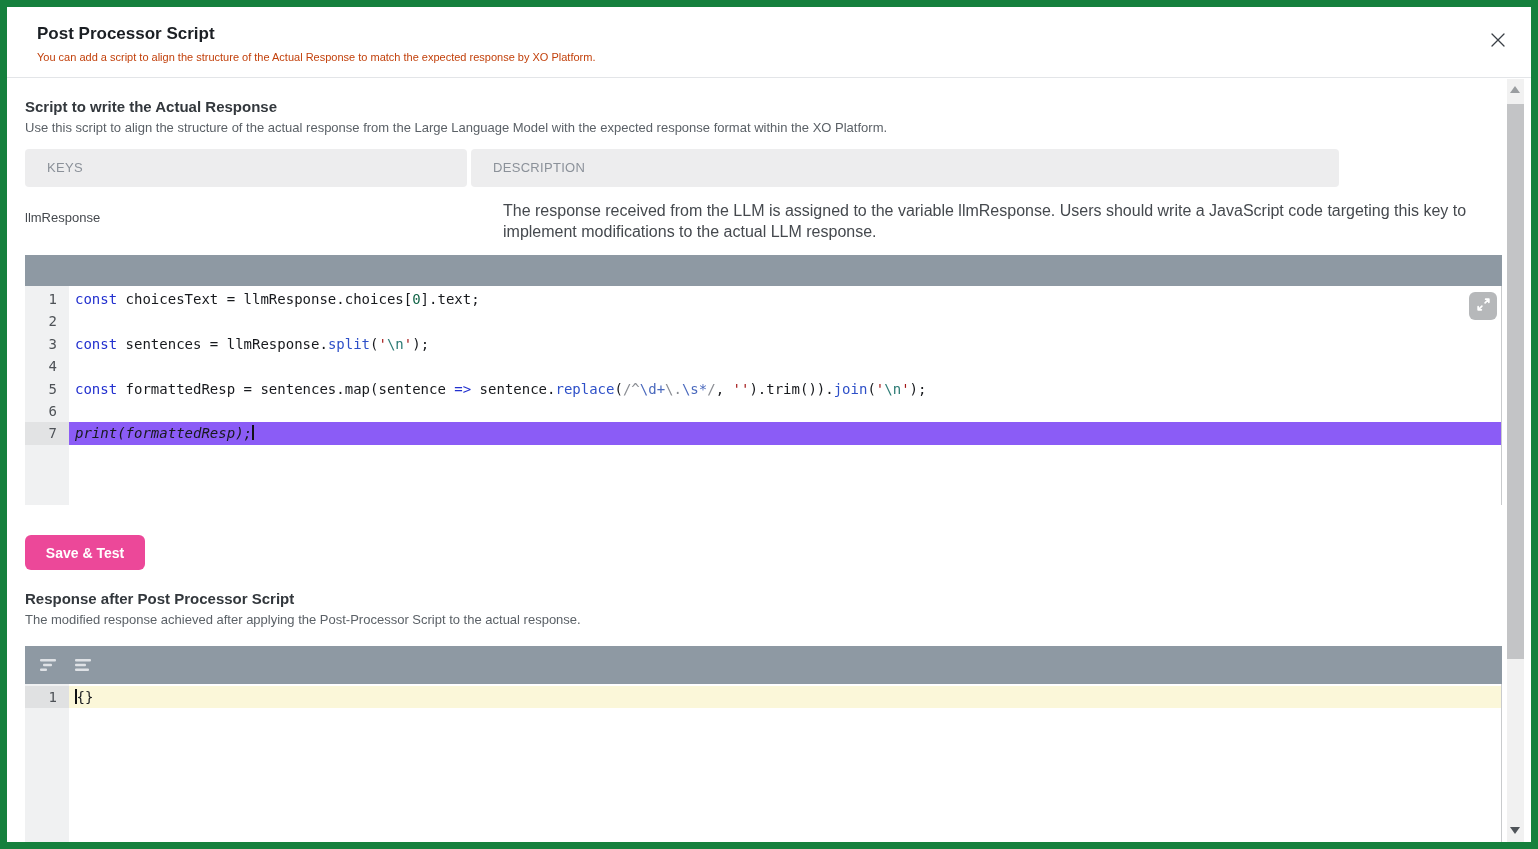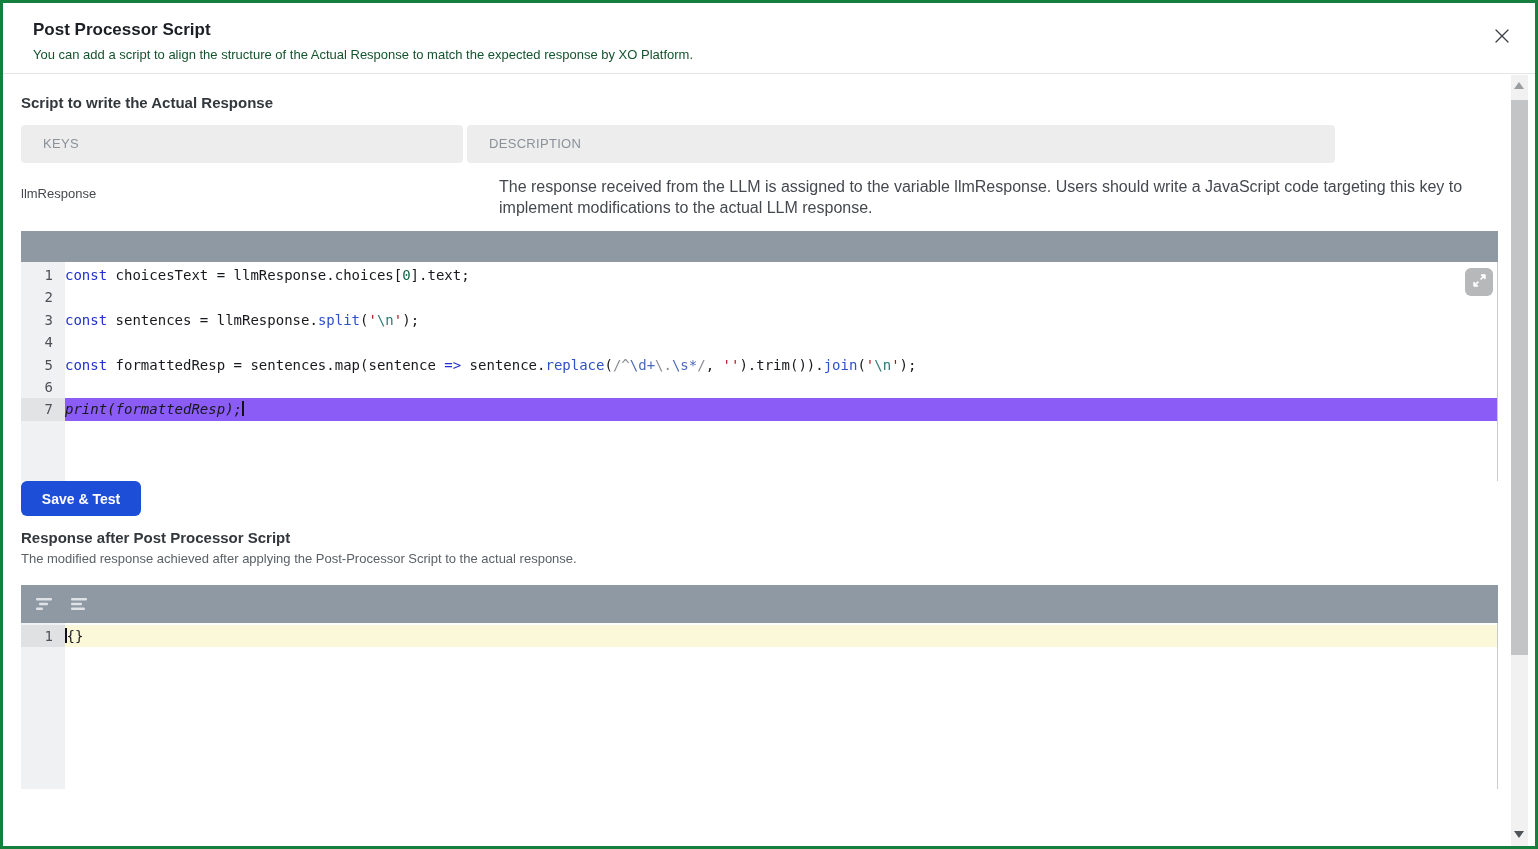--- a/index.html
+++ b/index.html
@@ -1,25 +1,25 @@
 <!DOCTYPE html>
 <html><head>
 <meta charset="utf-8">
 <style>
   * { margin:0; padding:0; box-sizing:border-box; }
   html,body { background:#fff; }
   .page {
     position:relative; width:1538px; height:849px;
-    border:3px solid #15803d; background:#fff; overflow:hidden;
+    border:7px solid #15803d; background:#fff; overflow:hidden;
     font-family:"Liberation Sans", sans-serif; color:#17191d;
   }
   
   .modal-header { height:71px; border-bottom:1px solid #e3e5e8; position:relative; padding:17px 60px 0 30px; }
   .modal-title { font-size:17px; font-weight:700; color:#1b1f24; }
-  .modal-subtitle { font-size:13px; color:#14532d; margin-top:7px; }
+  .modal-subtitle { font-size:11px; color:#c2410c; margin-top:7px; }
   .close-btn { position:absolute; top:24px; right:22px; width:22px; height:22px; cursor:pointer;
                display:flex; align-items:center; justify-content:center; }
   
   .content { padding-left:18px; width:1495px; }
   .section-title { margin:20px 0 0; font-size:15px; font-weight:700; color:#33383d; }
   .section-desc  { margin:5px 0 0; font-size:13px; color:#5b6167; }
   
   .table-head { display:flex; gap:4px; margin-top:14px; width:1314px; }
   .th { background:#ededee; border-radius:4px; height:38px; line-height:38px; padding-left:22px;
         color:#8b9199; font-size:13px; letter-spacing:.3px; }
@@ -34,40 +34,40 @@
   #editor2 { margin-top:19px; }
   .ed-toolbar { height:31px; background:#8e99a3; }
   .ed-toolbar.tall { height:38px; display:flex; align-items:center; gap:15px; padding-left:13px; }
   .ed-body { position:relative; background:#fff; border-right:1px solid #c9cbcd; padding-top:2px; }
   #editor1 .ed-body { height:219px; }
   #editor2 .ed-body { height:166px; }
   .gutter-bg { position:absolute; left:0; top:0; bottom:0; width:44px; background:#f0f1f2; }
   .code-row { display:flex; line-height:22.4px; min-height:22.4px; position:relative;
               font-family:"DejaVu Sans Mono", monospace; font-size:14px; }
   .gut { width:44px; flex:none; text-align:right; padding-right:12px; color:#4e5257; position:relative; z-index:1; }
-  .codeline { flex:1; white-space:pre; color:#17191d; position:relative; z-index:1; }
+  .codeline { flex:1; padding-left:6px; white-space:pre; color:#17191d; position:relative; z-index:1; }
   .active-gray .gut      { background:#e2e3e4; }
   .active-gray .codeline { background:#8b5cf6;font-style:italic; }
   .active-yellow .gut      { background:#e0e1e2; }
   .active-yellow .codeline { background:#fbf7d9; }
   .tk-kw  { color:#2230cf; }
   .tk-fn  { color:#2e50c8; }
   .tk-num { color:#136548; }
   .tk-str { color:#a31515; }
   .tk-esc { color:#2b7a74; }
   .tk-rx  { color:#8a8d93; }
   .tk-rxe { color:#4a69bd; }
   .tk-pl  { color:#17191d; }
   .cursor { display:inline-block; width:1.5px; height:15px; background:#101114; vertical-align:-2px; }
   .expand-btn { position:absolute; top:37px; right:5px; width:28px; height:28px; border-radius:6px;
                 background:#b6b8ba; display:flex; align-items:center; justify-content:center; cursor:pointer; }
   .tb-icon { display:flex; align-items:center; justify-content:center; cursor:pointer; }
   
-  .save-btn { display:block; min-width:120px; height:35px; padding:0 18px;
-              background:#1d4ed8; color:#fff; border:none; border-radius:6px;
+  .save-btn { display:block; margin-top:30px; min-width:120px; height:35px; padding:0 18px;
+              background:#ec4899; color:#fff; border:none; border-radius:6px;
               font-size:14px; font-weight:700; font-family:"Liberation Sans", sans-serif; cursor:pointer; }
   
   .scrollbar { position:absolute; top:72px; right:7px; bottom:0; width:17px; background:#f1f1f1; }
   .sb-up { position:absolute; top:7px; left:3px; width:0; height:0;
            border-left:5.5px solid transparent; border-right:5.5px solid transparent;
            border-bottom:7px solid #9a9da0; cursor:pointer; }
   .sb-thumb { position:absolute; top:25px; left:0; width:17px; height:555px; background:#c3c4c6; cursor:pointer; }
   .sb-down { position:absolute; bottom:8px; left:3px; width:0; height:0;
              border-left:5.5px solid transparent; border-right:5.5px solid transparent;
              border-top:7px solid #4f5459; cursor:pointer; }
@@ -85,20 +85,21 @@
         <svg width="18" height="18" viewBox="0 0 18 18">
             <path d="M3 3 L15 15 M15 3 L3 15" stroke="#3a3f45" stroke-width="1.3" stroke-linecap="round"></path>
           </svg>
       </span>
     </div>
   </div>
 
   <div class="content">
 
     <div class="section-title">Script to write the Actual Response</div>
+    <div class="section-desc">Use this script to align the structure of the actual response from the Large Language Model with the expected response format within the XO Platform.</div>
 
     <div class="table-head">
       <div class="th th-keys">KEYS</div>
       <div class="th th-desc">DESCRIPTION</div>
     </div>
     <div class="table-row">
       <div class="cell-key">llmResponse</div>
       <div class="cell-desc">The response received from the LLM is assigned to the variable llmResponse. Users should write a JavaScript code targeting this key to implement modifications to the actual LLM response.</div>
     </div>
 
@@ -141,21 +142,21 @@
         <span>
           <svg width="15" height="15" viewBox="0 0 14 14">
               <path d="M9 2h3v3 M5 12H2V9 M12 2 8.5 5.5 M2 12l3.5-3.5" stroke="#fff" stroke-width="1.6" fill="none" stroke-linecap="round" stroke-linejoin="round"></path>
             </svg>
         </span>
       </div>
     </div>
 
     <button class="save-btn">Save &amp; Test</button>
 
-    <div class="section-title" style="margin-top:13px;">Response after Post Processor Script</div>
+    <div class="section-title" style="margin-top:20px;">Response after Post Processor Script</div>
     <div class="section-desc">The modified response achieved after applying the Post-Processor Script to the actual response.</div>
 
     <div class="editor" id="editor2">
       <div class="ed-toolbar tall">
         <span class="tb-icon">
           <svg width="20" height="14" viewBox="0 0 20 14" fill="#e8ebee" opacity="0.9">
             <rect x="2" y="1" width="16" height="2.6" rx="1"></rect>
             <rect x="5" y="5.7" width="9" height="2.6" rx="1"></rect>
             <rect x="2" y="10.4" width="7" height="2.6" rx="1"></rect>
           </svg>

